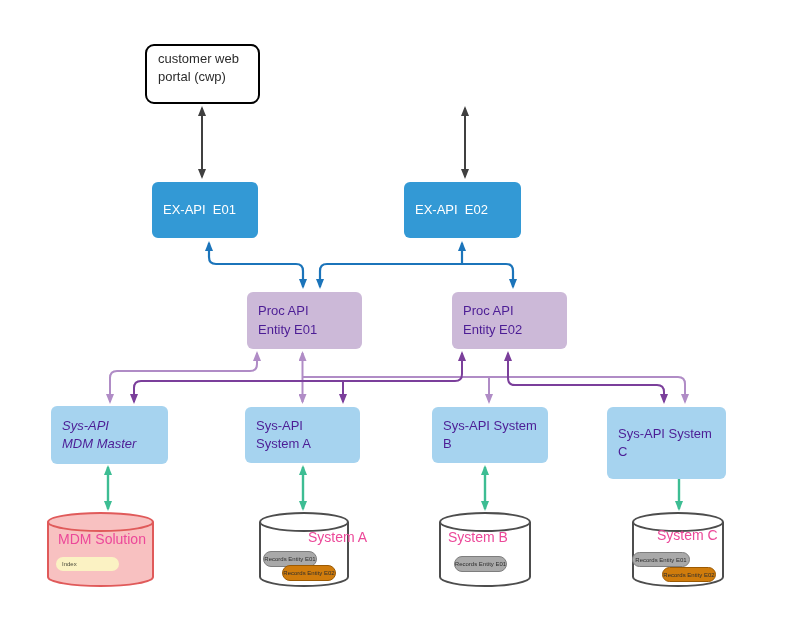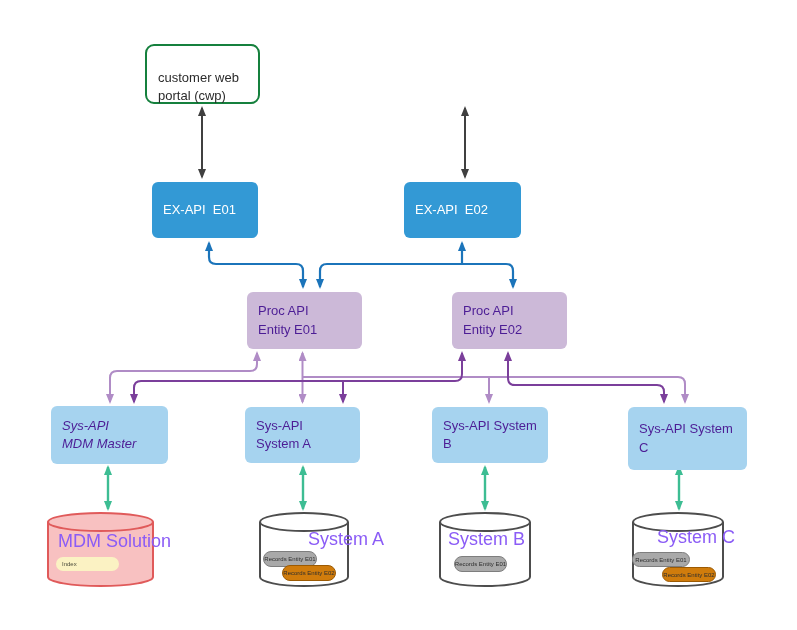--- a/index.html
+++ b/index.html
@@ -9,26 +9,26 @@
     --cyl-pink-fill:#f8c1c1; --cyl-pink-stroke:#e05a5a; --cyl-stroke:#4d4d4d;
     --pill-gray:#a9a9a9; --pill-orange:#d07c0c; --pill-yellow:#fbf2c3;
   }
   html,body{margin:0;padding:0;background:#fff;}
   .stage{position:relative;width:797px;height:630px;background:#ffffff;
          font-family:"Liberation Sans",sans-serif;overflow:hidden;}
   .layer{position:absolute;left:0;top:0;}
   .box{position:absolute;box-sizing:border-box;display:flex;flex-direction:column;
        justify-content:center;padding:6px 11px;font-size:13px;line-height:1.42;
        color:#4c1d95;border-radius:6px;}
-  .client{background:#ffffff;border:2px solid #15803d;border-radius:9px;
-          justify-content:flex-start;padding-top:23px;color:#2b2b2b;}
+  .client{background:#ffffff;border:2px solid #000000;border-radius:9px;
+          justify-content:flex-start;padding-top:4px;color:#2b2b2b;}
   .ex{background:var(--box-blue);color:#ffffff;white-space:pre;}
   .proc{background:var(--box-mauve);}
   .sys{background:var(--box-skyblue);}
-  .cyl-label{position:absolute;font-size:18px;color:#8b5cf6;}
+  .cyl-label{position:absolute;font-size:14px;color:#ec4899;}
   .pill{position:absolute;box-sizing:border-box;border-radius:8px;font-size:6px;
         line-height:1;display:flex;align-items:center;justify-content:center;
         color:#2e2e2e;white-space:nowrap;overflow:hidden;}
   .pill.gray{background:var(--pill-gray);border:1px solid #7e7e7e;}
   .pill.orange{background:var(--pill-orange);border:1px solid #9c5a02;}
   .pill.yellow{background:var(--pill-yellow);justify-content:flex-start;
                padding-left:6px;color:#4a4a3a;}
   svg .arrow{fill:none;}
 </style>
 </head>
@@ -118,21 +118,21 @@
   <div class="box sys" style="left:51px;top:406px;width:117px;height:58px;font-style:italic;">
     <span>Sys-API</span>
     <span>MDM Master</span>
   </div>
   <div class="box sys" style="left:432px;top:407px;width:116px;height:56px;">
     <span>Sys-API System B</span>
   </div>
   <div class="box sys" style="left:245px;top:407px;width:115px;height:56px;">
     <span>Sys-API System A</span>
   </div>
-  <div class="box sys" style="left:628px;top:407px;width:119px;height:63px;">
+  <div class="box sys" style="left:607px;top:407px;width:119px;height:72px;">
     <span>Sys-API System C</span>
   </div>
 
   <div class="cyl-label" style="left:58px;top:531px;">MDM Solution</div>
   <div class="cyl-label" style="left:268px;top:529px;margin-left:40px;">System A</div>
   <div class="cyl-label" style="left:448px;top:529px;">System B</div>
   <div class="cyl-label" style="left:657px;top:527px;">System C</div>
 
   <div class="pill yellow" style="left:56px;top:557px;width:63px;height:14px;">Index</div>
 

